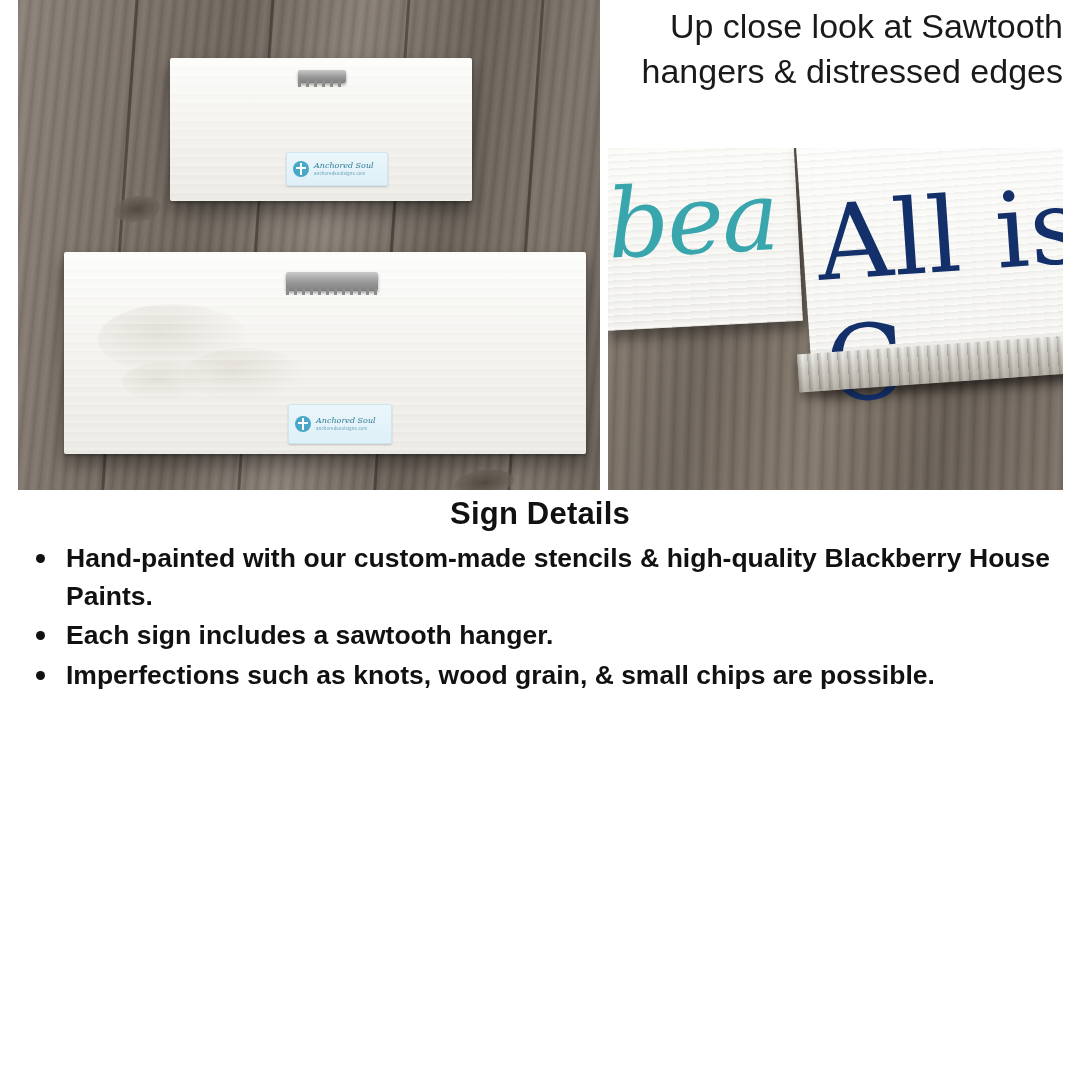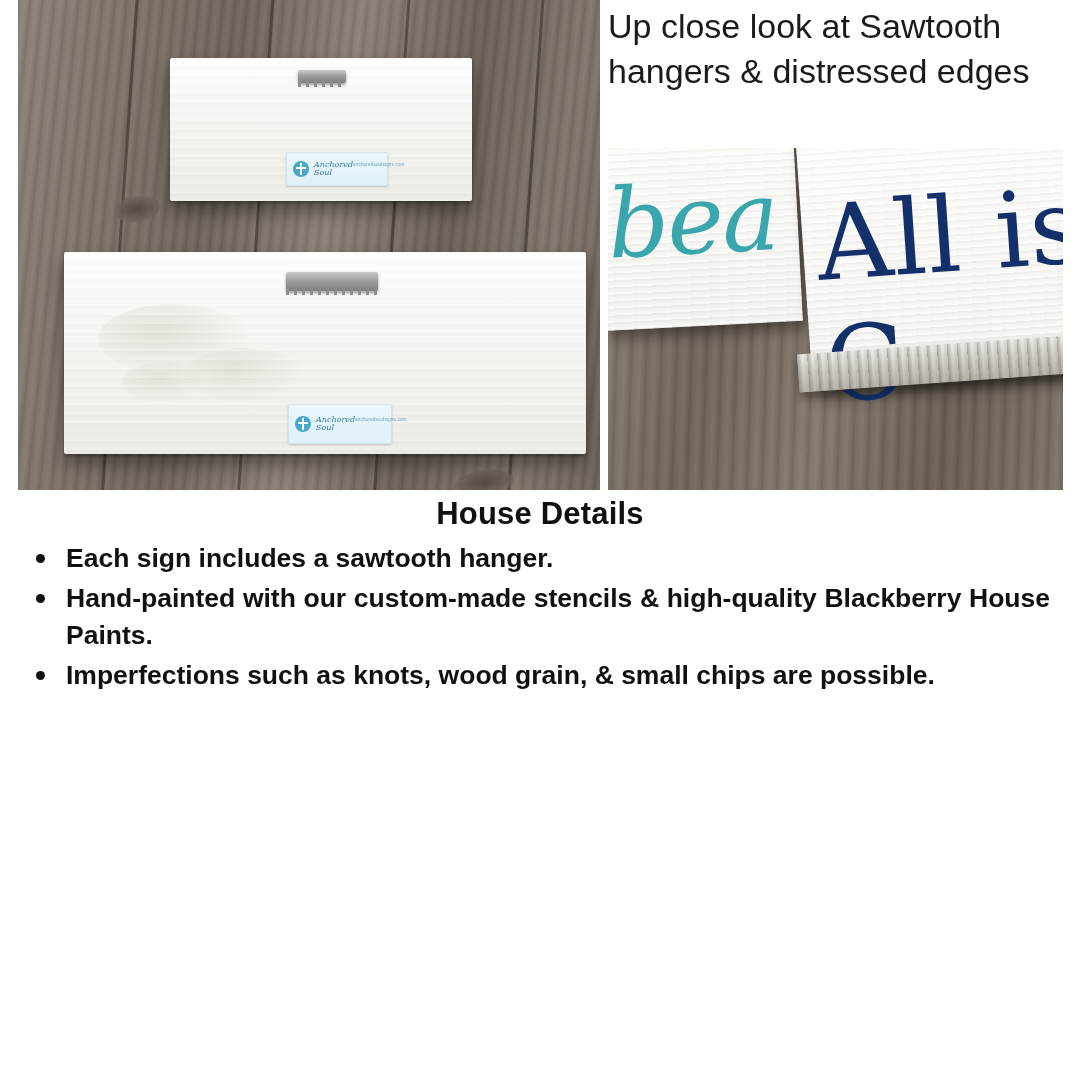--- a/index.html
+++ b/index.html
@@ -149,21 +149,21 @@
   }
   .label-mark::after {
     content: "";
     position: absolute;
     left: 3px; top: 6px;
     width: 10px; height: 2px;
     background: #fff;
   }
   .label-text {
     display: flex;
-    flex-direction: row;
+    flex-direction: column;
     line-height: 1;
   }
   .label-brand {
     font-family: "DejaVu Serif", serif;
     font-size: 8px;
     color: #2f7c97;
     font-style: italic;
   }
   .label-sub {
     font-size: 4.5px;
@@ -249,21 +249,21 @@
     background: repeating-linear-gradient(90deg, rgba(90,86,80,0.55) 0px, rgba(90,86,80,0.0) 5px, rgba(140,136,128,0.35) 10px);
     opacity: .75;
   }
 
   
   .headline {
     position: absolute;
     left: 608px;
     top: 4px;
     width: 455px;
-    text-align: left;
+    text-align: right;
     font-size: 34px;
     line-height: 1.32;
     color: #1a1a1a;
     font-family: "Liberation Sans", sans-serif;
   }
 
   
   .details {
     position: absolute;
     left: 0;
@@ -357,21 +357,21 @@
       </div>
       <div class="sign-b">
         <div class="grainlines"></div>
         <div class="word">All is C</div>
       </div>
       <div class="edge-distress"></div>
     </div>
   </div>
 
   <div class="details">
-    <div class="details-title">House Details</div>
+    <div class="details-title">Sign Details</div>
     <ul class="bullets">
+      <li>Hand-painted with our custom-made stencils &amp; high-quality Blackberry House Paints.</li>
       <li>Each sign includes a sawtooth hanger.</li>
-      <li>Hand-painted with our custom-made stencils &amp; high-quality Blackberry House Paints.</li>
       <li>Imperfections such as knots, wood grain, &amp; small chips are possible.</li>
     </ul>
   </div>
 
 </div>
 
 </body></html>

